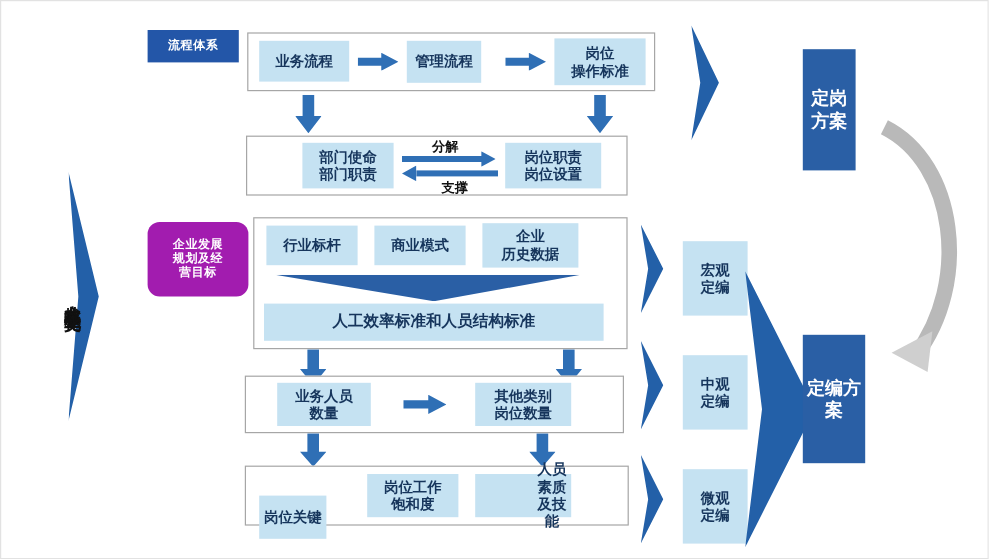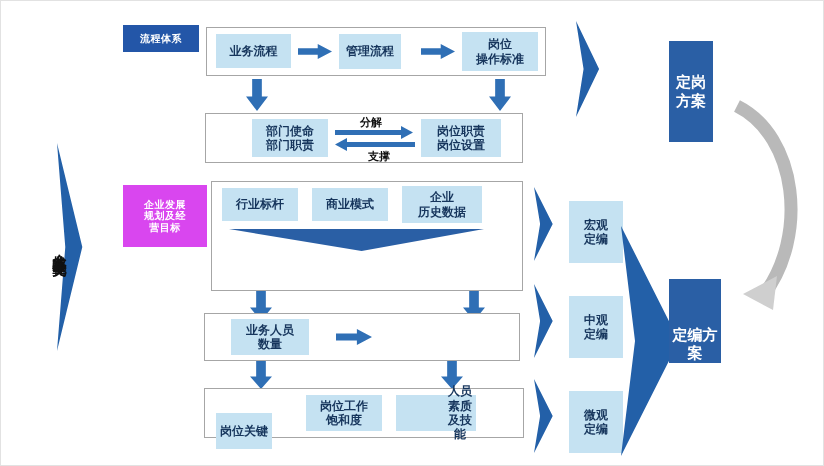--- a/index.html
+++ b/index.html
@@ -14,21 +14,21 @@
   }
   .abs{position:absolute;box-sizing:border-box;}
 
   
   .sec-label{
     background:#2356a8;color:#fff;font-weight:bold;
     display:flex;align-items:center;justify-content:center;
     text-align:center;line-height:1.15;letter-spacing:.5px;
     font-size:10px;
   }
-  .sec-label.bright{background:#d946ef;}
+  .sec-label.bright{background:#a21caf;border-radius:10px;}
 
   
   .group{
     border:1px solid #a6a6a6;background:#fff;
   }
 
   
   .node{
     background:#c5e2f2;color:#16355c;font-weight:bold;
     display:flex;align-items:center;justify-content:center;
@@ -142,31 +142,38 @@
   <div class="abs node" style="left:311px;top:187px;width:76px;height:33px;">
     <span style="white-space:pre-line;">商业模式</span>
   </div>
   <div class="abs node" style="left:401px;top:185px;width:80px;height:37px;">
     <span style="white-space:pre-line;">企业
 历史数据</span>
   </div>
 
   <div class="abs funnel" style="left:228px;top:228px;width:255px;height:22px;"></div>
 
+  <div class="abs node" style="left:219px;top:252px;width:283px;height:31px;font-size:13px;">
+    <span>人工效率标准和人员结构标准</span>
+  </div>
 
   <div class="abs arrow-d" style="left:249px;top:290px;width:22px;height:30px;"></div>
   <div class="abs arrow-d" style="left:462px;top:290px;width:22px;height:30px;"></div>
 
   <div class="abs group" style="left:203px;top:312px;width:316px;height:48px;"></div>
 
   <div class="abs node" style="left:230px;top:318px;width:78px;height:36px;">
     <span style="white-space:pre-line;">业务人员
 数量</span>
   </div>
   <div class="abs arrow-r" style="left:335px;top:328px;width:36px;height:16px;"></div>
+  <div class="abs node" style="left:395px;top:318px;width:80px;height:36px;">
+    <span style="white-space:pre-line;">其他类别
+岗位数量</span>
+  </div>
 
   <div class="abs arrow-d" style="left:249px;top:360px;width:22px;height:28px;"></div>
   <div class="abs arrow-d" style="left:440px;top:360px;width:22px;height:28px;"></div>
 
   <div class="abs group" style="left:203px;top:387px;width:320px;height:50px;"></div>
 
   <div class="abs node" style="left:215px;top:412px;width:56px;height:36px;">
     <span style="white-space:pre-line;">岗位关键</span>
   </div>
   <div class="abs node" style="left:305px;top:394px;width:76px;height:36px;">
@@ -198,21 +205,21 @@
   <div class="abs chevron" style="left:533px;top:378px;width:34px;height:74px;"></div>
   <div class="abs node" style="left:568px;top:390px;width:54px;height:62px;font-size:12px;">
     <span style="white-space:pre-line;">微观
 定编</span>
   </div>
 
   <svg class="abs" style="left:620px;top:225px;" width="70" height="230" viewBox="0 0 70 230">
     <polygon points="0,0 58,115 0,230 14,115" fill="#2360a8"></polygon>
   </svg>
 
-  <div class="abs result" style="left:668px;top:278px;width:52px;height:84px;align-items:flex-end;">
+  <div class="abs result" style="left:668px;top:278px;width:52px;height:107px;">
     <span style="white-space:pre-line;">定编方案</span>
   </div>
 
   <svg class="abs" style="left:700px;top:95px;" width="124" height="235" viewBox="0 0 124 235">
     <path d="M 36 10 C 96 40, 108 140, 62 200" stroke="#b9b9b9" stroke-width="13" fill="none" stroke-linecap="butt"></path>
     <polygon points="76,180 72,214 42,198" fill="#cfcfcf"></polygon>
   </svg>
 
 </div>
 

